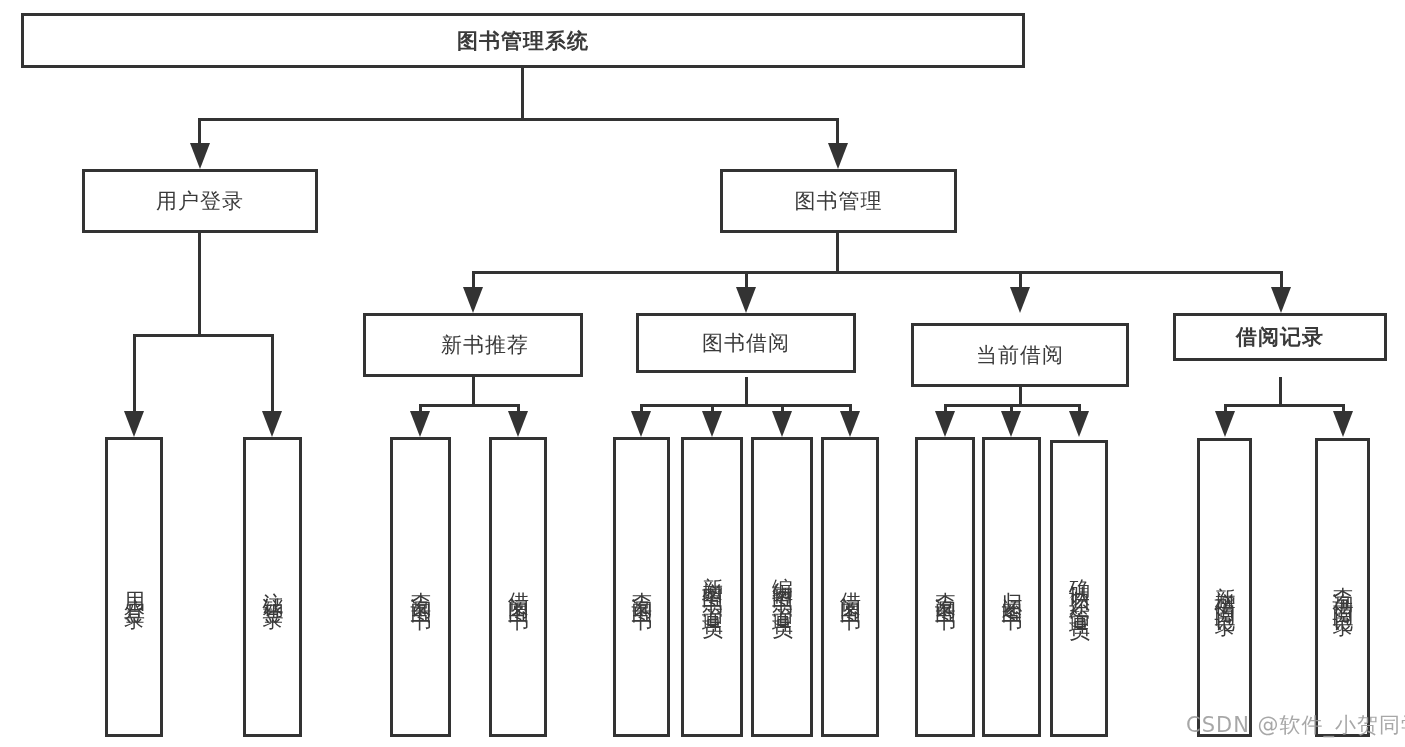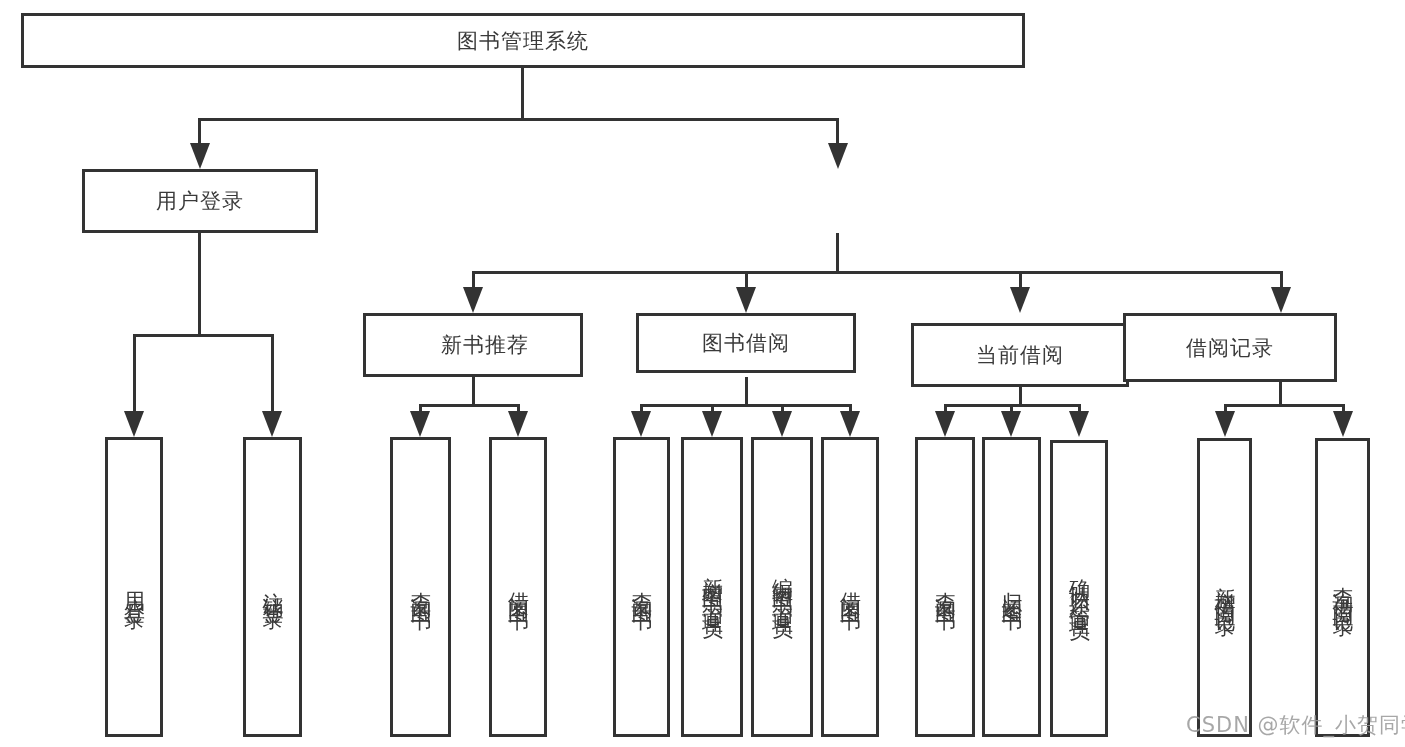--- a/index.html
+++ b/index.html
@@ -64,30 +64,31 @@
     letter-spacing: 1px;
     white-space: nowrap;
     z-index: 5;
   }
 </style>
 </head>
 <body>
 
 <div class="canvas">
 
-  <div class="box" style="left:21px; top:13px; width:1004px; height:55px;">图书管理系统</div>
+  <div class="box" style="left:21px; top:13px; width:1004px; height:55px;font-weight:bold;">图书管理系统</div>
 
   <div class="vline" style="left:521px; top:68px; height:50px;"></div>
   <div class="hline" style="left:198px; top:118px; width:641px;"></div>
   <div class="vline" style="left:198px; top:121px; height:24px;"></div>
   <div class="arrow" style="left:190px; top:143px;"></div>
   <div class="vline" style="left:836px; top:121px; height:24px;"></div>
   <div class="arrow" style="left:828px; top:143px;"></div>
 
   <div class="box" style="left:82px; top:169px; width:236px; height:64px;">用户登录</div>
+  <div class="box" style="left:720px; top:169px; width:237px; height:64px;">图书管理</div>
 
   <div class="vline" style="left:198px; top:233px; height:104px;"></div>
   <div class="hline" style="left:133px; top:334px; width:141px;"></div>
   <div class="vline" style="left:133px; top:337px; height:76px;"></div>
   <div class="arrow" style="left:124px; top:411px;"></div>
   <div class="vline" style="left:271px; top:337px; height:76px;"></div>
   <div class="arrow" style="left:262px; top:411px;"></div>
 
   <div class="vline" style="left:836px; top:233px; height:41px;"></div>
   <div class="hline" style="left:472px; top:271px; width:811px;"></div>
@@ -96,21 +97,21 @@
   <div class="vline" style="left:745px; top:274px; height:16px;"></div>
   <div class="arrow" style="left:736px; top:287px;"></div>
   <div class="vline" style="left:1019px; top:274px; height:16px;"></div>
   <div class="arrow" style="left:1010px; top:287px;"></div>
   <div class="vline" style="left:1280px; top:274px; height:16px;"></div>
   <div class="arrow" style="left:1271px; top:287px;"></div>
 
   <div class="box" style="left:363px; top:313px; width:220px; height:64px;padding-left:24px;">新书推荐</div>
   <div class="box" style="left:636px; top:313px; width:220px; height:60px;">图书借阅</div>
   <div class="box" style="left:911px; top:323px; width:218px; height:64px;">当前借阅</div>
-  <div class="box" style="left:1123px; top:313px; width:214px; height:69px;">借阅记录</div>
+  <div class="box" style="left:1173px; top:313px; width:214px; height:48px;font-weight:bold;">借阅记录</div>
 
   <div class="vline" style="left:472px; top:377px; height:30px;"></div>
   <div class="hline" style="left:419px; top:404px; width:101px;"></div>
   <div class="vline" style="left:419px; top:407px; height:7px;"></div>
   <div class="arrow" style="left:410px; top:411px;"></div>
   <div class="vline" style="left:517px; top:407px; height:7px;"></div>
   <div class="arrow" style="left:508px; top:411px;"></div>
 
   <div class="vline" style="left:745px; top:377px; height:30px;"></div>
   <div class="hline" style="left:640px; top:404px; width:212px;"></div>

